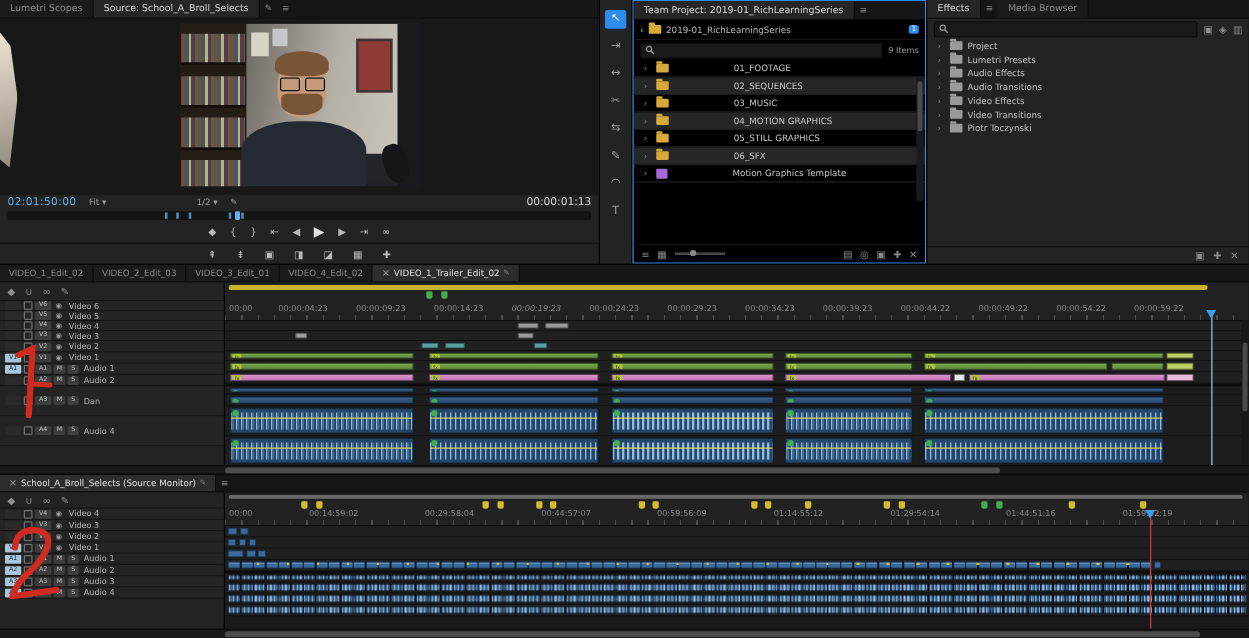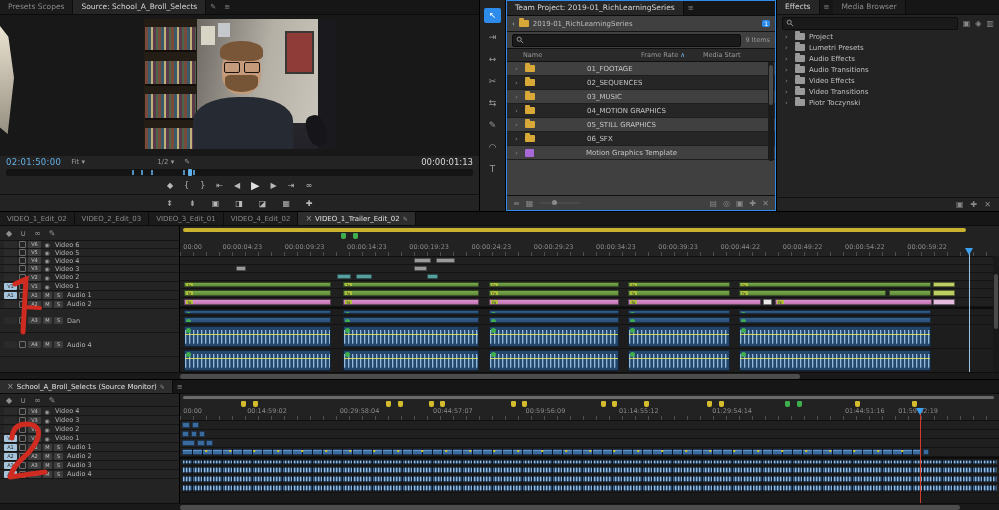--- a/index.html
+++ b/index.html
@@ -37,21 +37,21 @@
   .scrub .caret{position:absolute;top:0;width:4px;height:7px;background:#62b1e8;border-radius:1px;}
   .transport{display:flex;justify-content:center;gap:11px;align-items:center;height:17px;}
   .tbtn{color:#b8b8b8;font-size:8px;}
   .tbtn.big{font-size:11px;color:#e0e0e0;}
   .transport2{display:flex;justify-content:center;gap:16px;align-items:center;height:16px;border-top:1px solid #101010;color:#909090;font-size:8px;}
   
   #tools{width:25px;background:#232323;border-right:1px solid #000;display:flex;flex-direction:column;align-items:center;padding-top:8px;gap:7px;}
   .tool{width:17px;height:15px;line-height:15px;text-align:center;color:#9a9a9a;font-size:9px;border-radius:2px;}
   .tool.on{background:#2d8ceb;color:#fff;}
   
-  #project{width:270px;background:#404040;border:1px solid #2d8ceb;box-sizing:border-box;display:flex;flex-direction:column;position:relative;}
+  #project{width:235px;background:#000000;border:1px solid #2d8ceb;box-sizing:border-box;display:flex;flex-direction:column;position:relative;}
   .crumbrow{display:flex;align-items:center;height:15px;padding:0 5px;gap:4px;border-bottom:1px solid #141414;font-size:7px;color:#bcbcbc;}
   .badge{background:#2d8ceb;color:#fff;font-size:6px;padding:0 2px;border-radius:2px;margin-left:auto;}
   .searchrow{display:flex;align-items:center;height:16px;padding:0 5px;gap:5px;}
   .search{display:flex;align-items:center;gap:3px;flex:1;background:#1a1a1a;border:1px solid #0d0d0d;border-radius:2px;height:11px;padding:0 3px;}
   .search input{flex:1;background:transparent;border:none;outline:none;color:#ccc;font-size:7px;min-width:0;}
   .itemscount{font-size:6.5px;color:#9a9a9a;white-space:nowrap;}
   .colhead{display:flex;height:12px;background:#2a2a2a;border-top:1px solid #101010;border-bottom:1px solid #101010;font-size:6.5px;color:#9a9a9a;align-items:center;}
   .col-name{width:118px;padding-left:16px;}
   .col-rate{width:62px;}
   .col-start{flex:1;}
@@ -148,21 +148,21 @@
 </style>
 </head>
 <body>
 
 <div id="app">
 
   <div id="toprow">
 
     <section id="source">
       <div class="bar">
-        <div class="stab">Presets Scopes</div>
+        <div class="stab">Lumetri Scopes</div>
         <div class="stab on">Source: School_A_Broll_Selects</div>
         <span class="micon">✎</span>
         <span class="micon">≡</span>
       </div>
       <div id="viewport">
         <div class="scene">
           <div class="sc-wall"></div>
           <div class="sc-door"></div>
           <div class="sc-frame"></div>
           <div class="sc-shelf">
@@ -243,25 +243,20 @@
       </div>
       <div class="searchrow">
         <div class="search">
           <svg width="8" height="8" viewBox="0 0 10 10">
               <circle cx="4" cy="4" r="2.6" fill="none" stroke="#999" stroke-width="1.2"></circle>
               <line x1="6" y1="6" x2="9" y2="9" stroke="#999" stroke-width="1.2"></line>
             </svg>
           <input style="">
         </div>
         <span class="itemscount">9 Items</span>
-      </div>
-      <div class="colhead">
-        <span class="col-name">Name</span>
-        <span class="col-rate"><span>Frame Rate</span> <span style="color:#79b6e8">∧</span></span>
-        <span class="col-start">Media Start</span>
       </div>
       <div id="proj-rows">
           <div class="prow">
             <span class="chev">›</span>
             <span class="folder"></span>
             <span class="plabel">01_FOOTAGE</span>
           </div>
           <div class="prow">
             <span class="chev">›</span>
             <span class="folder"></span>
@@ -484,21 +479,21 @@
             </div>
           </div>
       </div>
       <div class="tlc">
         <div class="ruler" id="tl1-ruler" style="height:30px">
           <div class="workbar"></div>
         <span class="rl" style="left: 0.4%;">00:00</span>
             <span class="rl" style="left: 5.2%;">00:00:04:23</span>
             <span class="rl" style="left: 12.8%;">00:00:09:23</span>
             <span class="rl" style="left: 20.4%;">00:00:14:23</span>
-            <span class="rl" style="left: 28%;">00:00:19:23</span>
+            <span class="rl" style="left: 28%; font-style: italic;">00:00:19:23</span>
             <span class="rl" style="left: 35.6%;">00:00:24:23</span>
             <span class="rl" style="left: 43.2%;">00:00:29:23</span>
             <span class="rl" style="left: 50.8%;">00:00:34:23</span>
             <span class="rl" style="left: 58.4%;">00:00:39:23</span>
             <span class="rl" style="left: 66%;">00:00:44:22</span>
             <span class="rl" style="left: 73.6%;">00:00:49:22</span>
             <span class="rl" style="left: 81.2%;">00:00:54:22</span>
             <span class="rl" style="left: 88.8%;">00:00:59:22</span>
             <span class="mk" style="left: 19.6%; top: 7px; background: rgb(63, 174, 78);"></span>
             <span class="mk" style="left: 21.1%; top: 7px; background: rgb(63, 174, 78);"></span>
@@ -738,21 +733,21 @@
       <div class="tlc">
         <div class="ruler" id="tl2-ruler" style="height:26px">
           <div class="workbar gray"></div>
         <span class="rl" style="left: 0.4%;">00:00</span>
             <span class="rl" style="left: 8.2%;">00:14:59:02</span>
             <span class="rl" style="left: 19.5%;">00:29:58:04</span>
             <span class="rl" style="left: 30.9%;">00:44:57:07</span>
             <span class="rl" style="left: 42.2%;">00:59:56:09</span>
             <span class="rl" style="left: 53.6%;">01:14:55:12</span>
             <span class="rl" style="left: 65%;">01:29:54:14</span>
-            <span class="rl" style="left: 76.3%; margin-left: 40px;">01:44:51:16</span>
+            <span class="rl" style="left: 76.3%;">01:44:51:16</span>
             <span class="rl" style="left: 87.7%;">01:59:52:19</span>
             <span class="mk" style="left: 7.4%; top: 7px; background: rgb(212, 188, 46);"></span>
             <span class="mk" style="left: 8.9%; top: 7px; background: rgb(212, 188, 46);"></span>
             <span class="mk" style="left: 25.2%; top: 7px; background: rgb(212, 188, 46);"></span>
             <span class="mk" style="left: 26.6%; top: 7px; background: rgb(212, 188, 46);"></span>
             <span class="mk" style="left: 30.4%; top: 7px; background: rgb(212, 188, 46);"></span>
             <span class="mk" style="left: 31.8%; top: 7px; background: rgb(212, 188, 46);"></span>
             <span class="mk" style="left: 40.4%; top: 7px; background: rgb(212, 188, 46);"></span>
             <span class="mk" style="left: 41.8%; top: 7px; background: rgb(212, 188, 46);"></span>
             <span class="mk" style="left: 51.4%; top: 7px; background: rgb(212, 188, 46);"></span>

